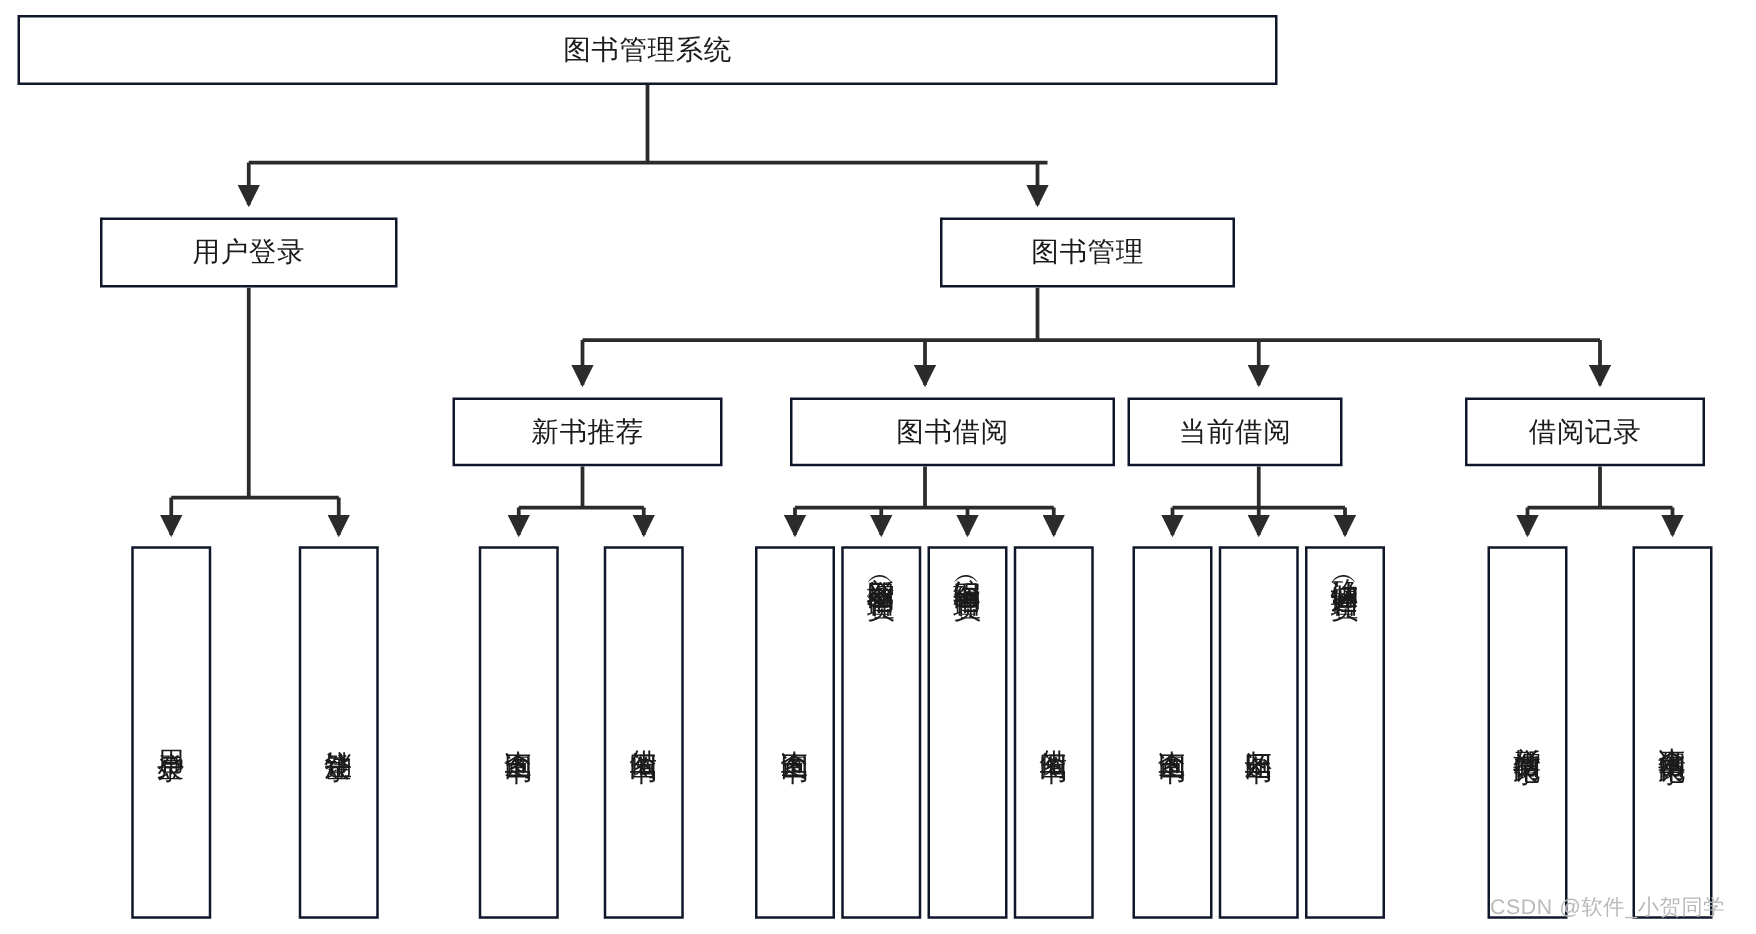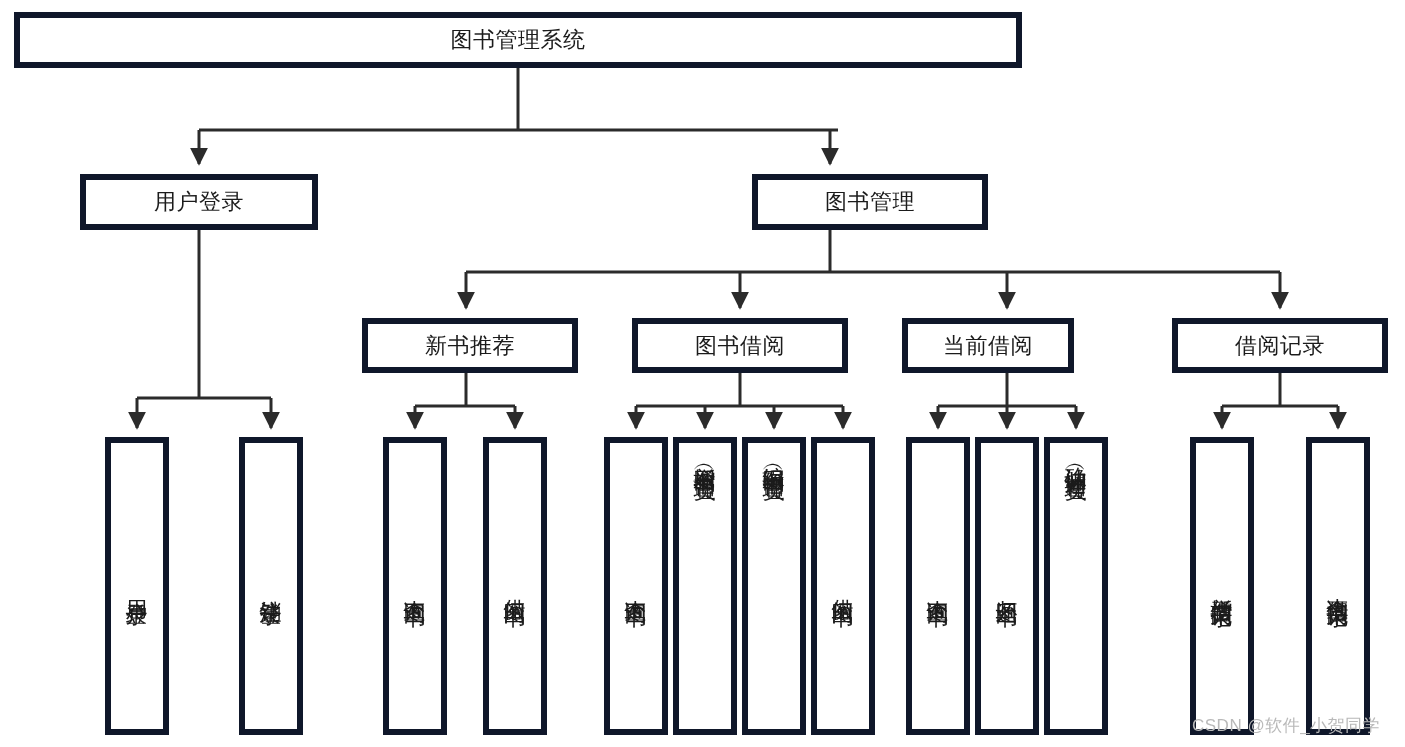--- a/index.html
+++ b/index.html
@@ -18,21 +18,21 @@
     position:absolute;
     left:0; top:0;
     width:1405px;
     height:747px;
     pointer-events:none;
   }
   .node{
     position:absolute;
     box-sizing:border-box;
     background:#ffffff;
-    border:6px solid #0f172a;
+    border:2px solid #0f172a;
     display:flex;
     align-items:center;
     justify-content:center;
     text-align:right;
   }
   .node .label{
     color:#1b1b1b;
     line-height:1.18;
     letter-spacing:0.5px;
   }
@@ -131,27 +131,27 @@
   <div class="node h" style="left:80px; top:174px; width:238px; height:56px;">
     <span class="label">用户登录</span>
   </div>
   <div class="node h" style="left:712px; top:174px; width:236px; height:56px;margin-left:40px;">
     <span class="label">图书管理</span>
   </div>
 
   <div class="node h" style="left:362px; top:318px; width:216px; height:55px;">
     <span class="label">新书推荐</span>
   </div>
-  <div class="node h" style="left:632px; top:318px; width:216px; height:55px;">
+  <div class="node h" style="left:632px; top:318px; width:260px; height:55px;">
     <span class="label">图书借阅</span>
   </div>
   <div class="node h" style="left:902px; top:318px; width:172px; height:55px;">
     <span class="label">当前借阅</span>
   </div>
-  <div class="node h" style="left:1172px; top:318px; width:216px; height:55px;">
+  <div class="node h" style="left:1172px; top:318px; width:192px; height:55px;">
     <span class="label">借阅记录</span>
   </div>
 
   <div class="node v mid" style="left:105px; top:437px; width:64px; height:298px;">
     <span class="label">用户登录</span>
   </div>
   <div class="node v mid" style="left:239px; top:437px; width:64px; height:298px;">
     <span class="label">注销登录</span>
   </div>
 

